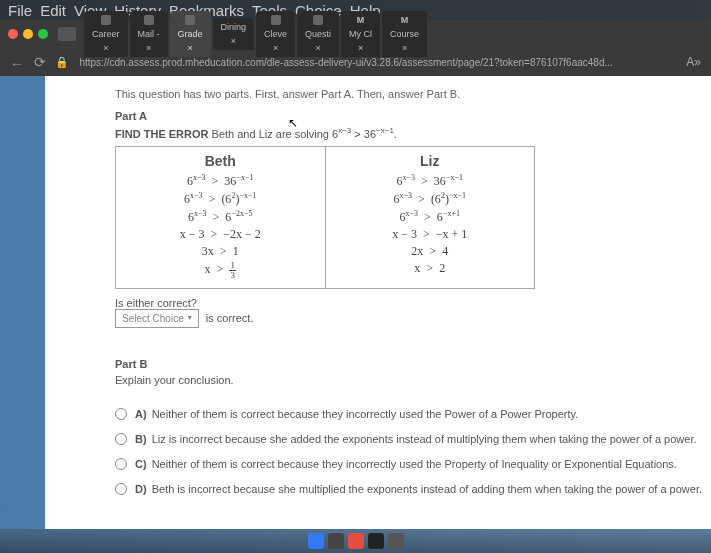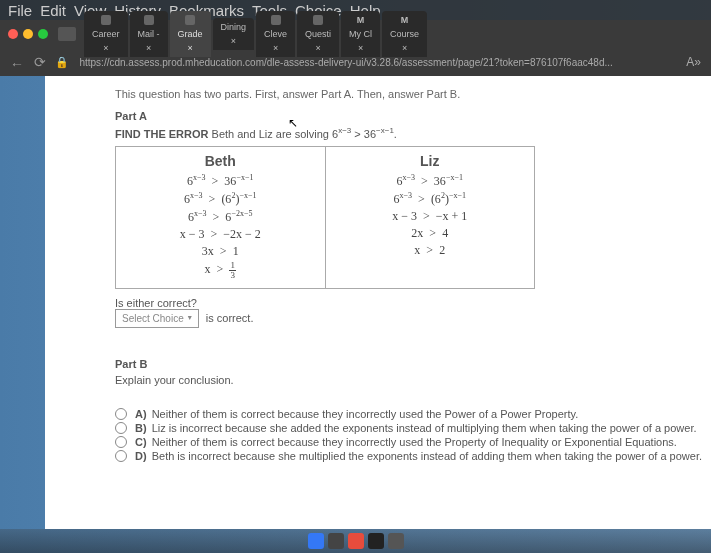--- a/index.html
+++ b/index.html
@@ -118,21 +118,21 @@
     }
     .select-chevron { font-size: 8px; }
     .after-select { margin-left: 4px; color: #555; }
     .part-b-section { margin-top: 30px; }
     .explain { color: #555; margin-bottom: 22px; }
     .options { margin-top: 18px; }
     .option-row {
       display: flex;
       align-items: center;
       gap: 8px;
-      margin: 2px 0;
+      margin: 13px 0;
       color: #555;
       font-size: 11px;
     }
     .radio {
       width: 12px;
       height: 12px;
       border: 1.5px solid #888;
       border-radius: 50%;
       flex-shrink: 0;
       cursor: pointer;
@@ -251,20 +251,21 @@
       <div class="math-line">6<sup>x−3</sup> &nbsp;&gt;&nbsp; (6<sup>2</sup>)<sup>−x−1</sup></div>
       <div class="math-line">6<sup>x−3</sup> &nbsp;&gt;&nbsp; 6<sup>−2x−5</sup></div>
       <div class="math-line">x − 3 &nbsp;&gt;&nbsp; −2x − 2</div>
       <div class="math-line">3x &nbsp;&gt;&nbsp; 1</div>
       <div class="math-line">x &nbsp;&gt;&nbsp; <span class="frac"><span class="num">1</span><span class="den">3</span></span></div>
     </div>
     <div class="work-column">
       <div class="student-name">Liz</div>
       <div class="math-line">6<sup>x−3</sup> &nbsp;&gt;&nbsp; 36<sup>−x−1</sup></div>
       <div class="math-line">6<sup>x−3</sup> &nbsp;&gt;&nbsp; (6<sup>2</sup>)<sup>−x−1</sup></div>
+      <div class="math-line">6<sup>x−3</sup> &nbsp;&gt;&nbsp; 6<sup>−x+1</sup></div>
       <div class="math-line">x − 3 &nbsp;&gt;&nbsp; −x + 1</div>
       <div class="math-line">2x &nbsp;&gt;&nbsp; 4</div>
       <div class="math-line">x &nbsp;&gt;&nbsp; 2</div>
     </div>
   </div>
 
   <div class="question-text">Is either correct?</div>
   <div>
     <span class="select-box">
       <span>Select Choice</span>

